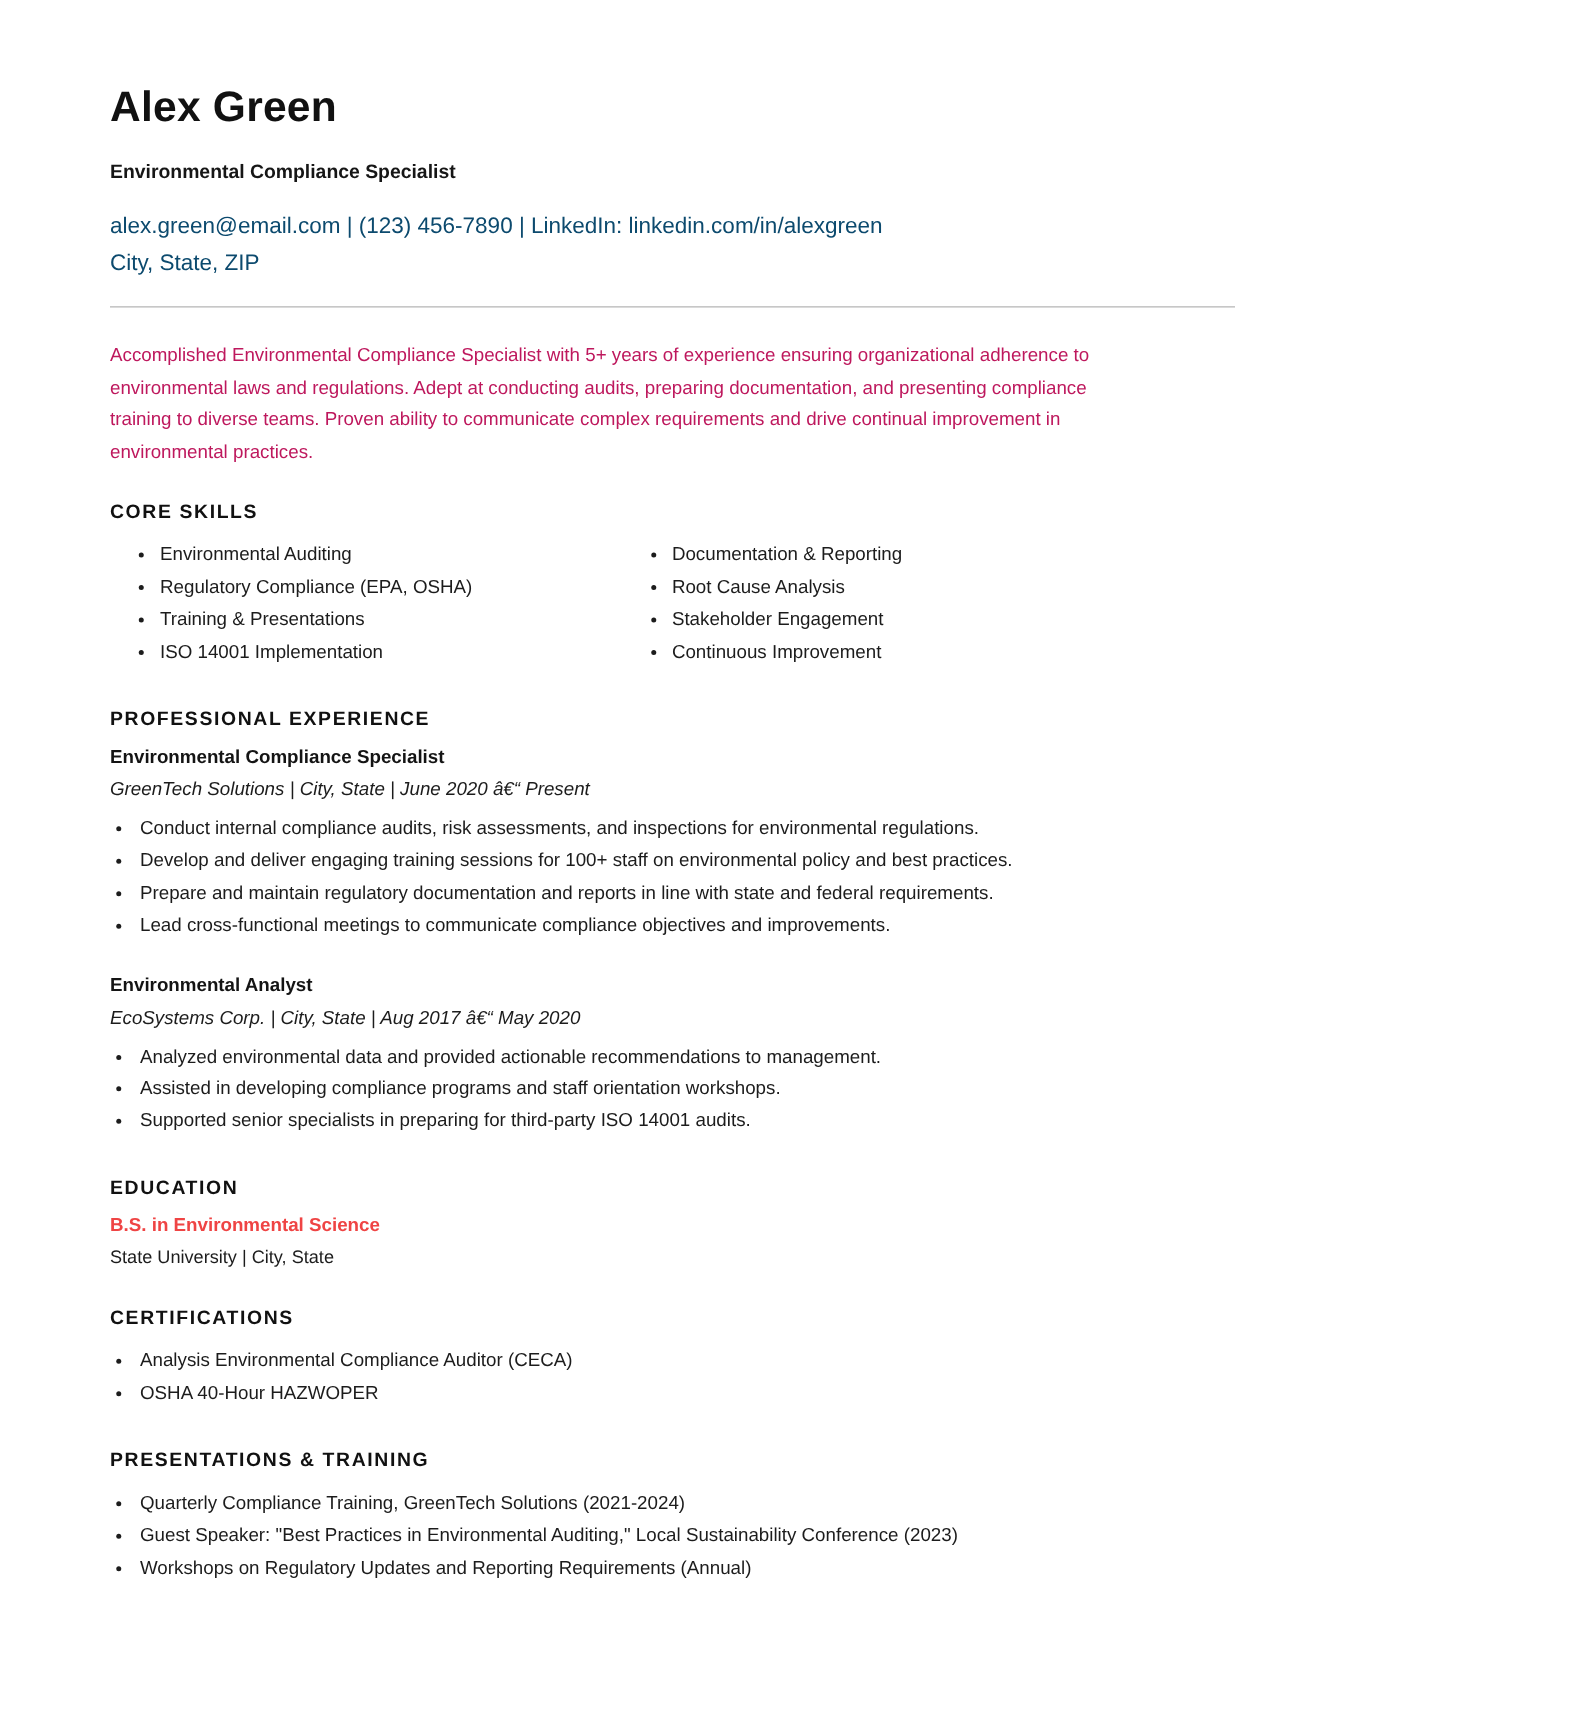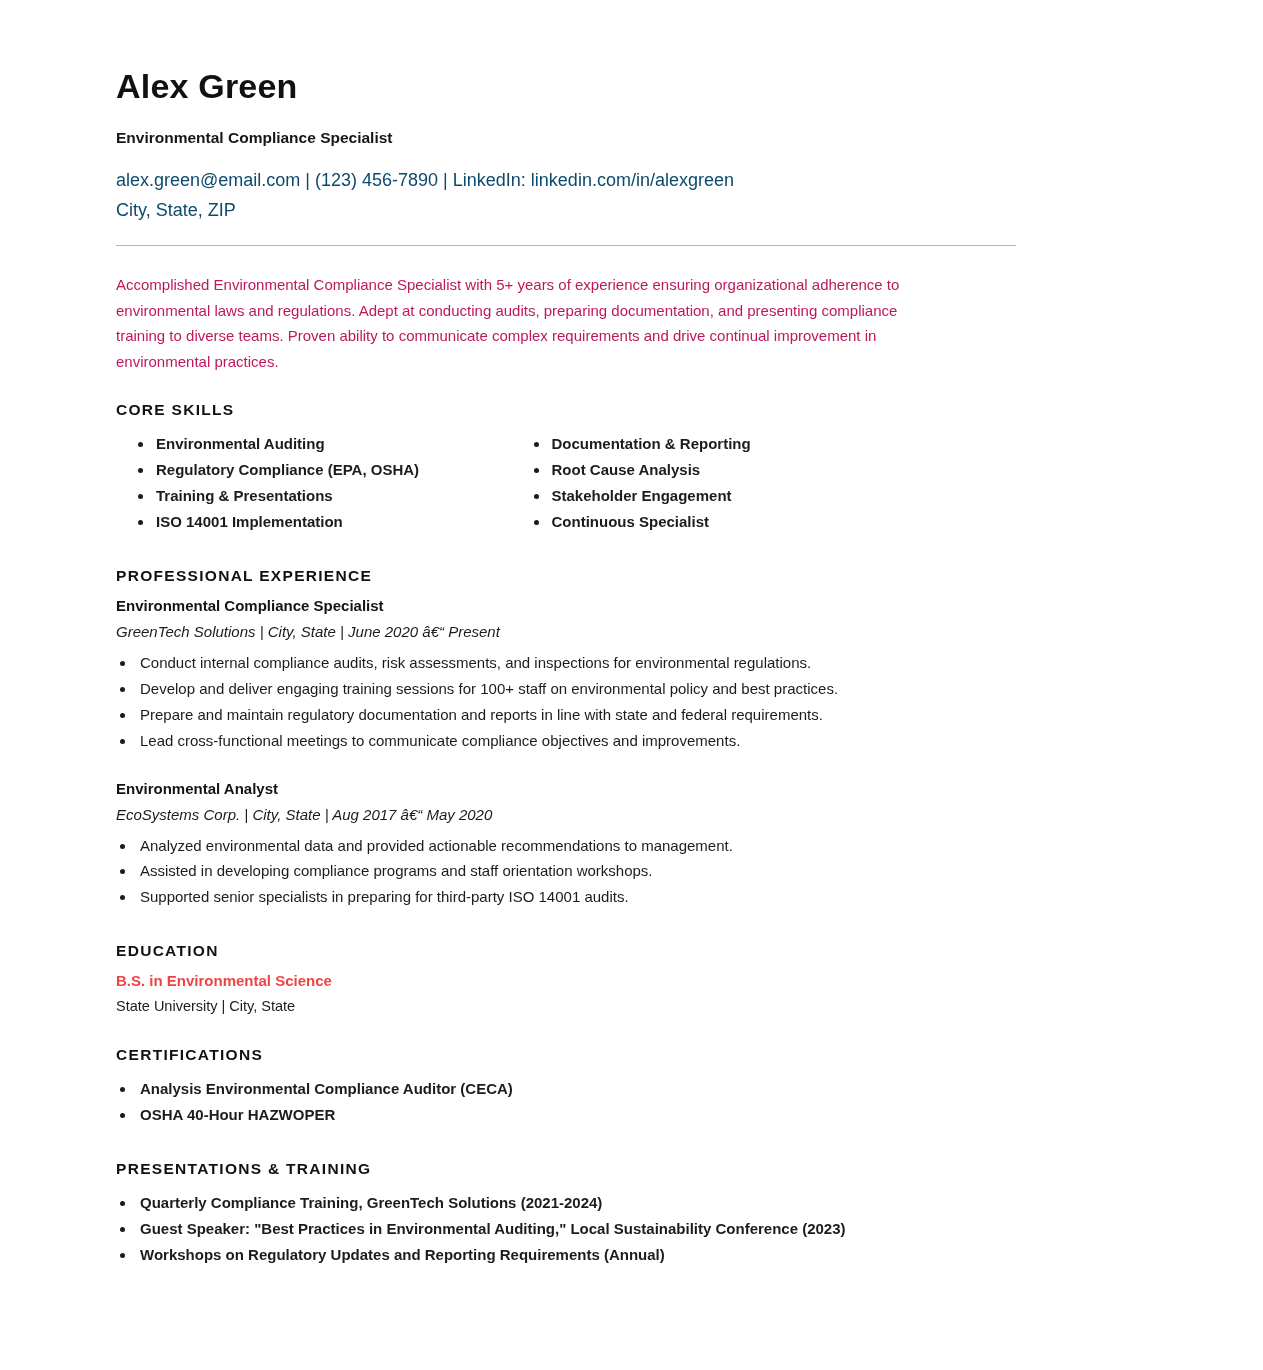--- a/index.html
+++ b/index.html
@@ -10,21 +10,21 @@
   body {
     width: 1263px;
     min-height: 1370px;
     font-family: "Liberation Sans", sans-serif;
     color: #1a1a1a;
     -webkit-font-smoothing: antialiased;
   }
   .page {
     width: 1087px;
     box-sizing: border-box;
-    padding: 48px 180px 0 116px;
+    padding: 48px 180px 0 88px;
     overflow: hidden;
     height: 1370px;
   }
   .name {
     font-size: 34px;
     font-weight: bold;
     letter-spacing: 0.2px;
     margin: 18px 0 0 0;
     line-height: 1.2;
     color: #111;
@@ -72,21 +72,20 @@
     margin-top: 6px;
   }
   .skills-col {
     width: 50%;
     box-sizing: border-box;
   }
   ul.bullets {
     margin: 0;
     padding-left: 38px;
     list-style: disc;
-    font-weight: bold;
   }
   ul.bullets li {
     font-size: 15px;
     line-height: 1.74;
     color: #1c1c1c;
     padding-left: 2px;
   }
   ul.exp-bullets {
     margin: 10px 0 0 0;
     padding-left: 20px;
@@ -164,21 +163,21 @@
           <li>Regulatory Compliance (EPA, OSHA)</li>
           <li>Training &amp; Presentations</li>
           <li>ISO 14001 Implementation</li>
         </ul>
       </div>
       <div class="skills-col">
         <ul class="bullets">
           <li>Documentation &amp; Reporting</li>
           <li>Root Cause Analysis</li>
           <li>Stakeholder Engagement</li>
-          <li>Continuous Specialist</li>
+          <li>Continuous Improvement</li>
         </ul>
       </div>
     </div>
   </div>
 
   <div class="section exp">
     <div class="section-title">PROFESSIONAL EXPERIENCE</div>
 
     <div class="job">
       <div class="job-title">Environmental Compliance Specialist</div>

